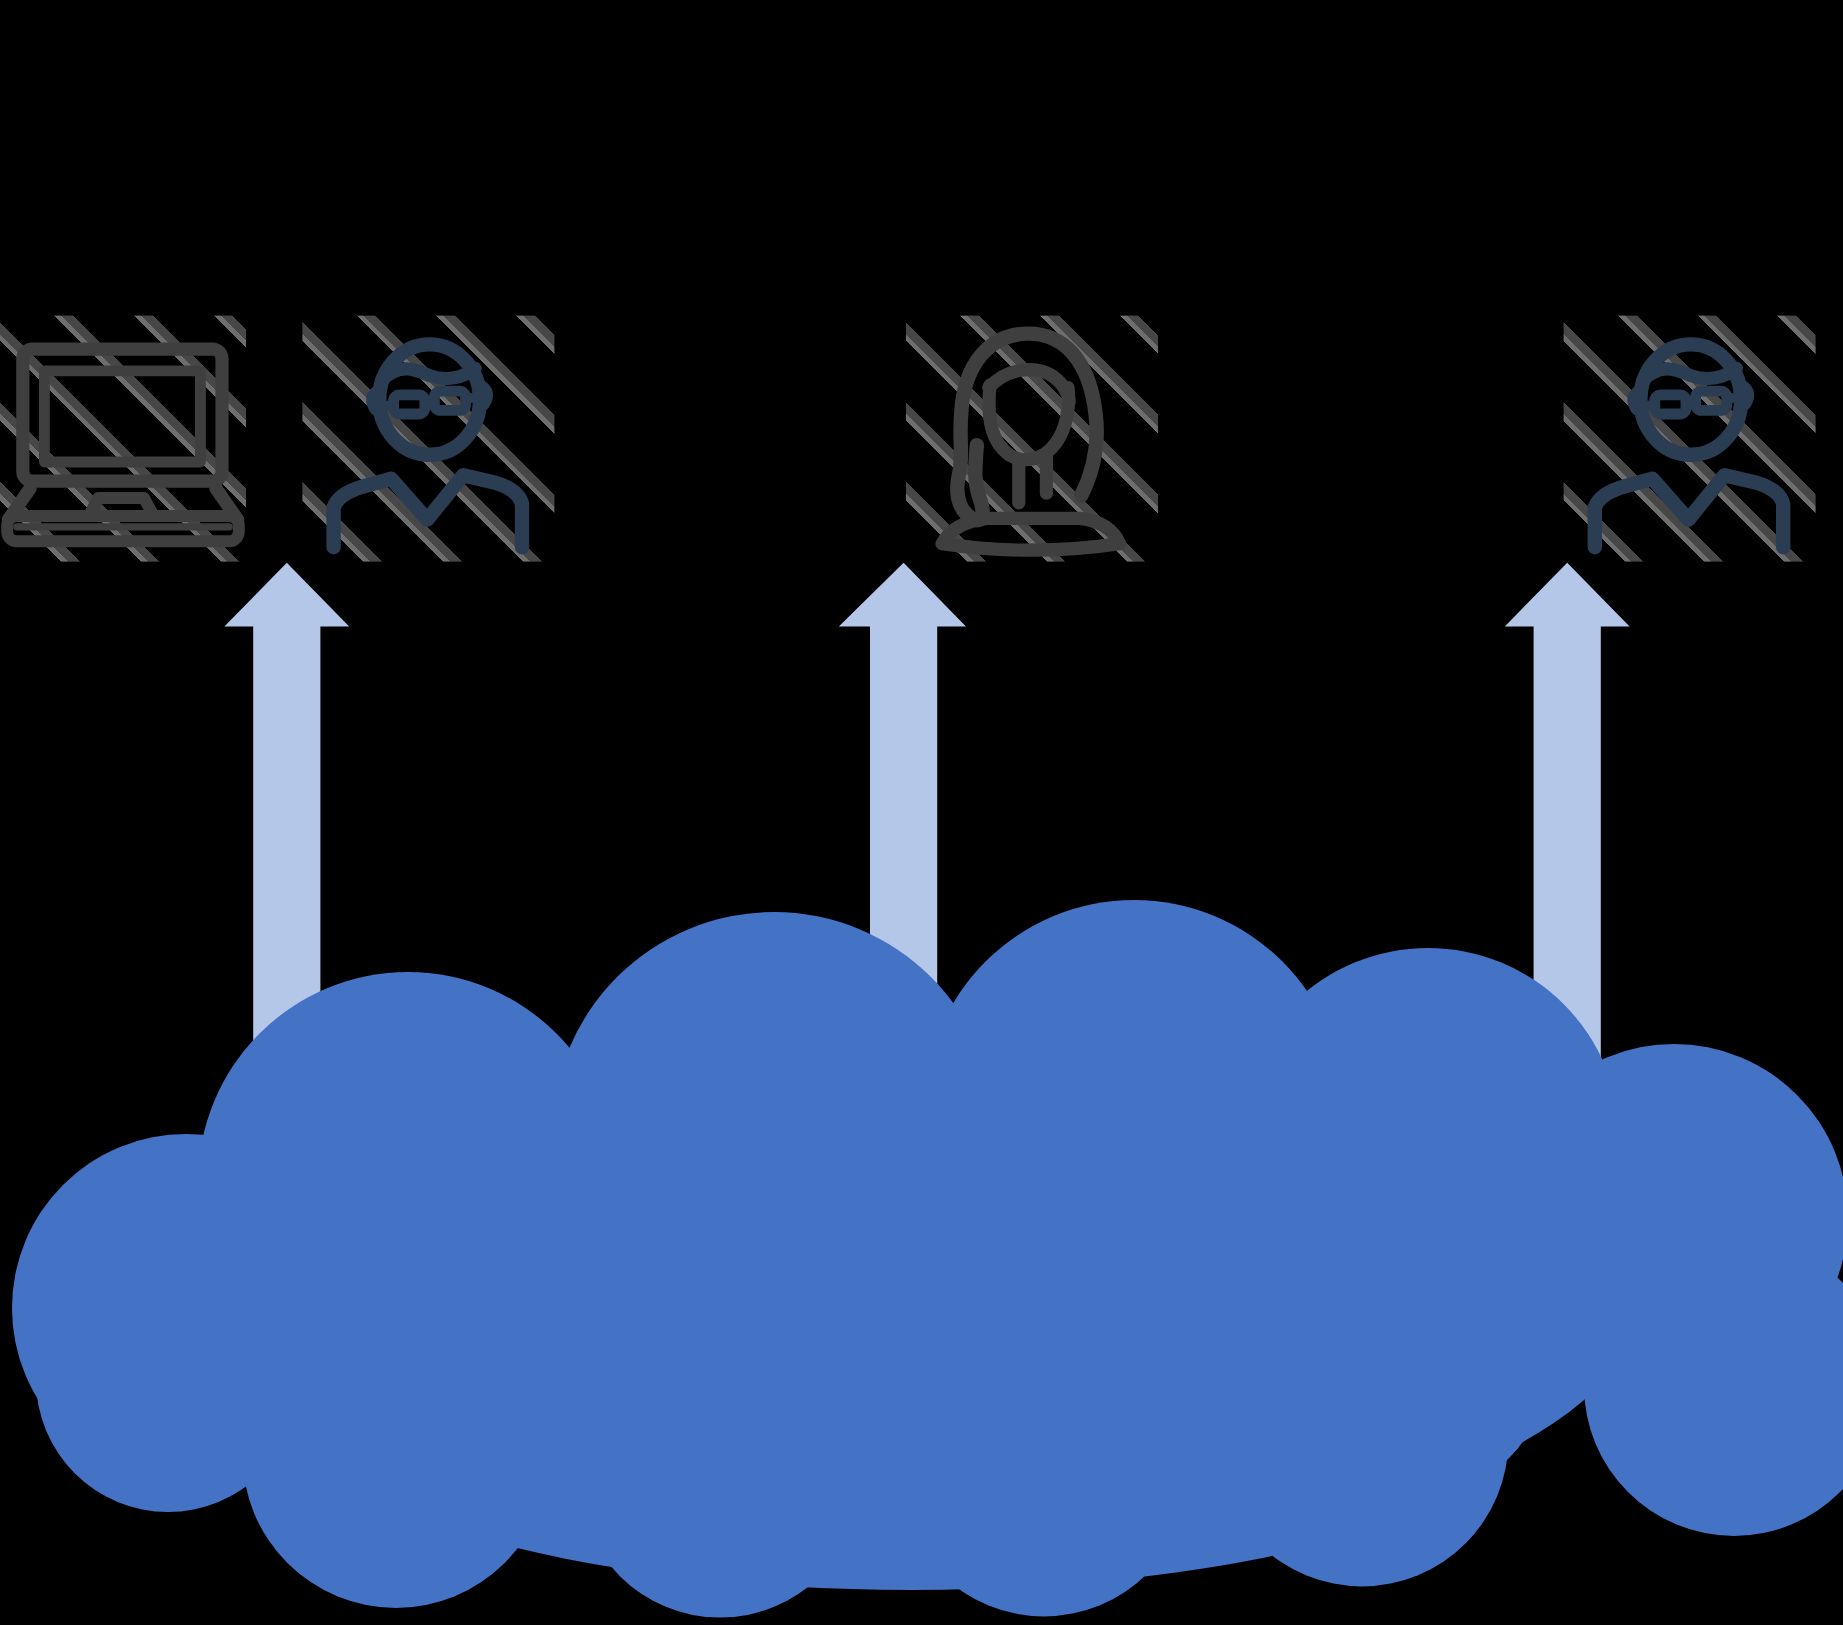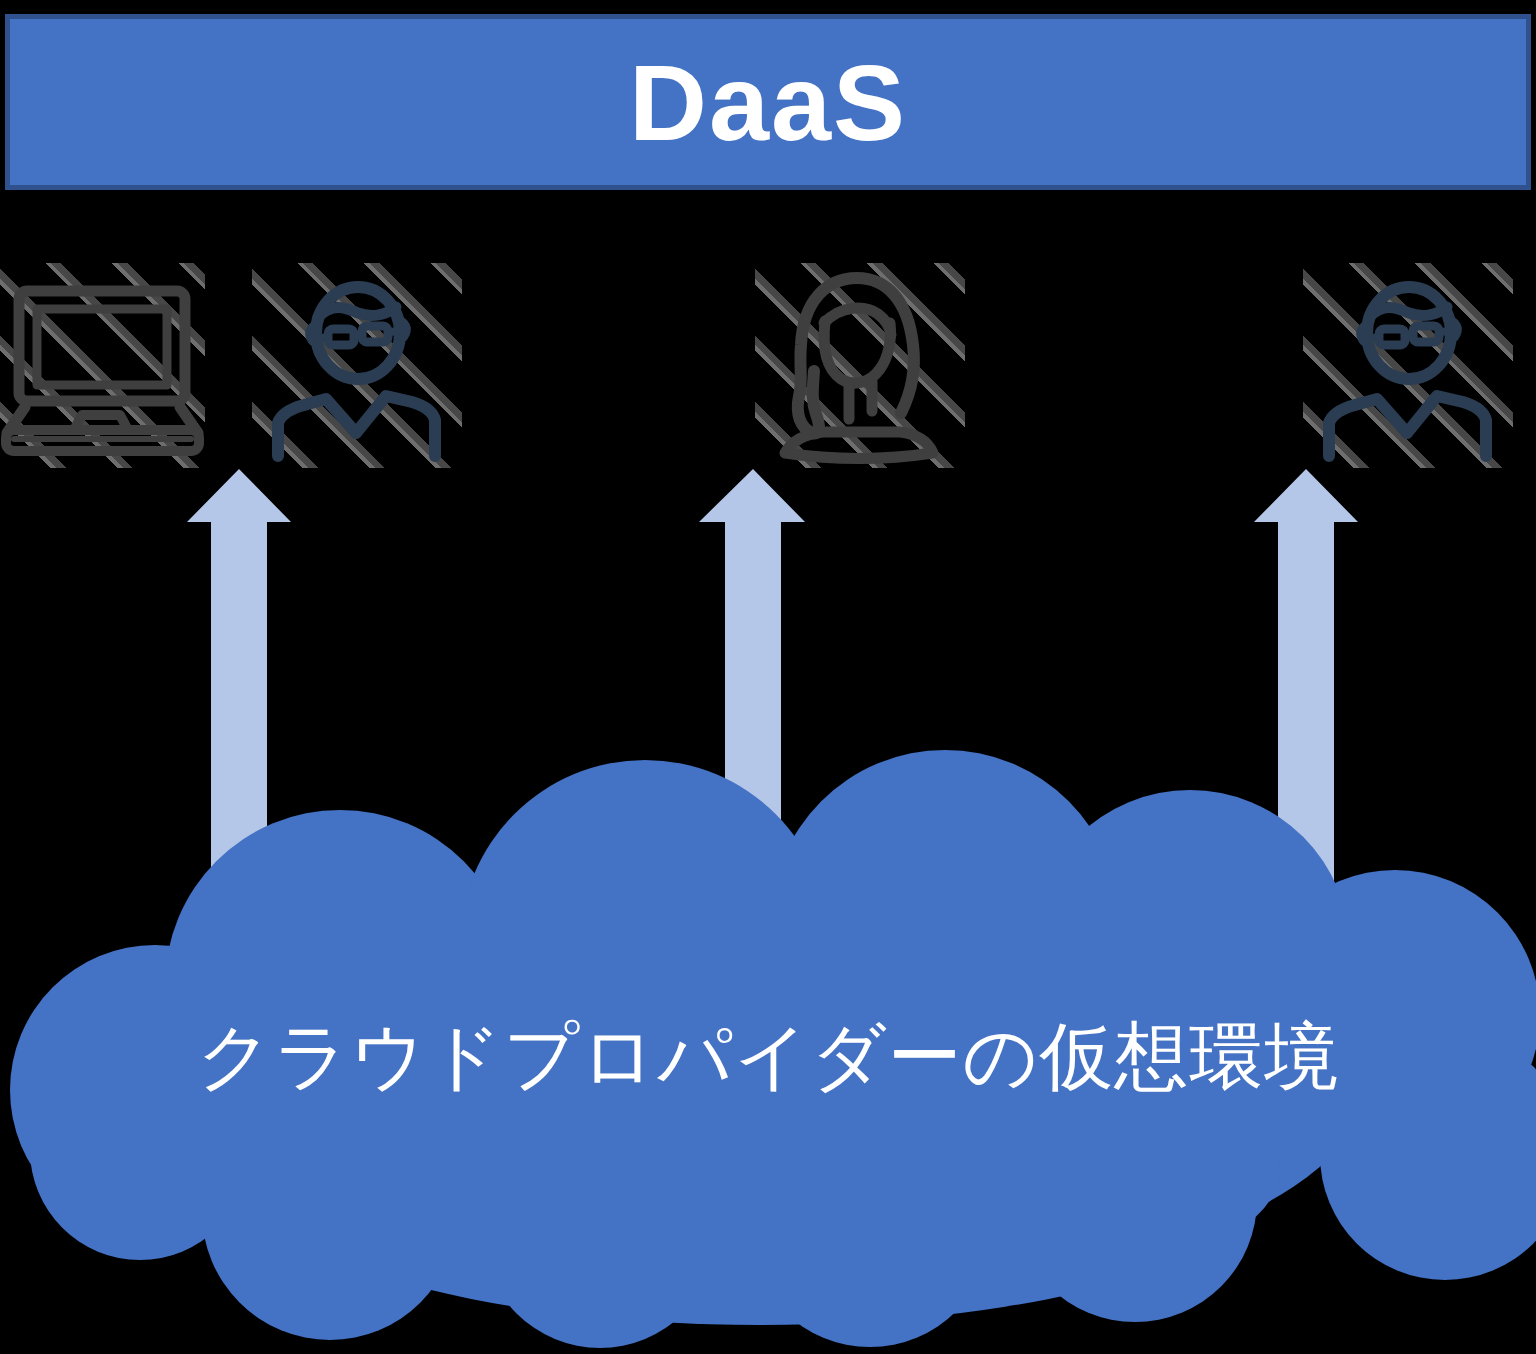--- a/index.html
+++ b/index.html
@@ -56,23 +56,20 @@
     text-align:center;color:var(--cloud-text);
     font-size:74px;font-weight:400;letter-spacing:1px;
     font-family:"Liberation Sans","DejaVu Sans",sans-serif;
   }
 </style>
 </head>
 <body>
 
 <div class="canvas">
 
-  <div class="header">
-    <span class="title">DaaS</span>
-  </div>
 
   <svg class="scene" viewBox="0 0 1536 1354" aria-hidden="true">
 
     <polygon class="arrow" points="239,469 291,522 267,522 267,980 211,980 211,522 187,522"></polygon>
     <polygon class="arrow" points="753,469 805,522 781,522 781,980 725,980 725,522 699,522"></polygon>
     <polygon class="arrow" points="1306,469 1358,522 1334,522 1334,980 1278,980 1278,522 1254,522"></polygon>
 
     <g class="cloud">
       <circle cx="340" cy="985" r="175"></circle>
       <circle cx="645" cy="945" r="185"></circle>
@@ -142,15 +139,14 @@
         <path d="M66 54 C82 38 96 46 106 50 C120 55 134 52 144 44" stroke-width="11"></path>
         <rect x="76" y="66" width="26" height="16" rx="5" stroke-width="9"></rect>
         <rect x="110" y="63" width="26" height="16" rx="5" stroke-width="9"></rect>
         <path d="M102 73 L110 72" stroke-width="8"></path>
         <path d="M76 74 L64 76 M136 70 L147 67" stroke-width="8"></path>
         <path d="M26 193 V160 Q30 148 52 142 L74 136 L104 170 L134 133 L160 139 Q180 145 183 157 V193"></path>
       </g>
     </svg>
   </div>
 
-  <div class="cloud-label">クラウドプロパイダーの仮想環境</div>
 
 </div>
 
 </body></html>

